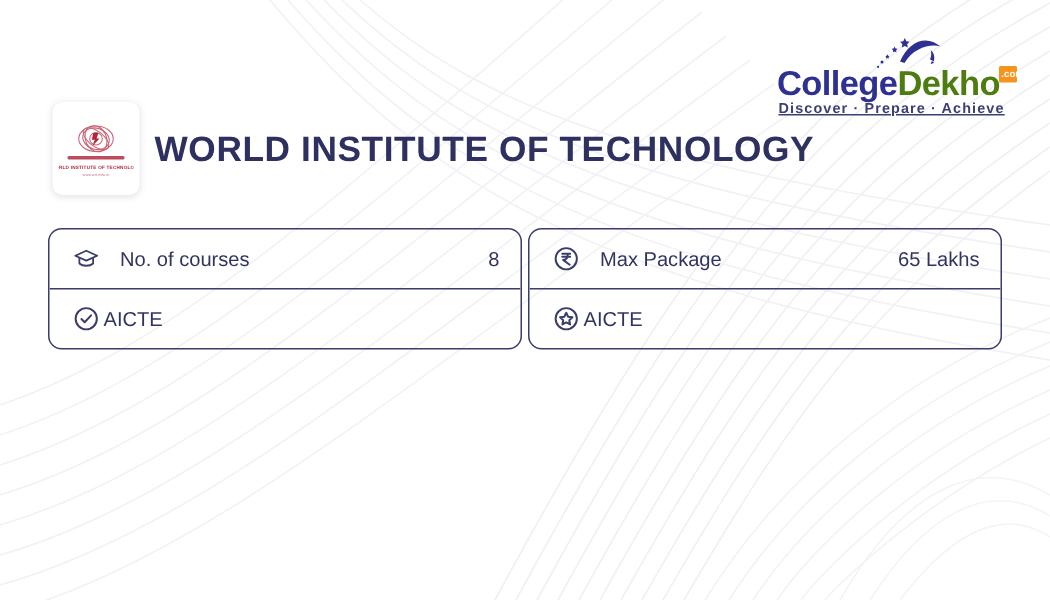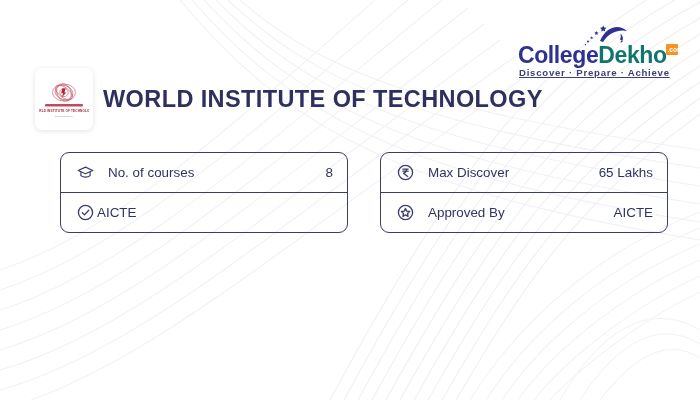--- a/index.html
+++ b/index.html
@@ -35,21 +35,21 @@
 
   
   .brand { position:absolute; right:22px; top:22px; width:160px; height:60px; }
   .brand-cap { position:absolute; right:48px; top:0px; }
   .brand-word {
     position:absolute; left:0; top:20px;
     font-size:23px; font-weight:bold; letter-spacing:-.4px;
     white-space:nowrap;
   }
   .bw-college { color:#2e3192;text-align:center; }
-  .bw-dekho { color:#0f766e; }
+  .bw-dekho { color:#4d7c0f; }
   .brand-dot {
     position:absolute; right:0px; top:22px;
     background:#f7941e; color:#ffffff;
     font-size:6.5px; font-weight:bold;
     line-height:7px; letter-spacing:0px;
     padding:2px 1.5px; border-radius:1px;
     text-align:center; width:12px;
   }
   .brand-tag {
     position:absolute; left:1px; top:45px;
@@ -61,21 +61,20 @@
   .info-table {
     position:absolute; left:32px; top:152px;
     width:636px;
     display:flex; gap:4px;
   }
   .info-col {
     flex:1 1 0;
     border:1.3px solid #3a3d6b;
     border-radius:9px;
     overflow:hidden;
-    margin-left:28px;
   }
   .info-row {
     display:flex; align-items:center;
     height:39.5px;
     padding:0 14px 0 12px;
     border-bottom:1.3px solid #3a3d6b;
   }
   .info-row:last-child { border-bottom:none; }
   .row-icon {
     width:24px; flex:0 0 24px;
@@ -212,30 +211,29 @@
 
     <div class="info-col">
 
       <div class="info-row">
         <span class="row-icon">
           <svg width="17" height="17" viewBox="0 0 18 18" fill="none" stroke="#3a3d6b" stroke-width="1.4" stroke-linejoin="round" stroke-linecap="round">
             <circle cx="9" cy="9" r="7.5"></circle>
             <path d="M6.2 5.4 L11.8 5.4 M6.2 7.6 L11.8 7.6 M10.0 5.4 C10.0 7.6 10.0 9.8 6.8 9.8 L11.4 13.2"></path>
           </svg>
         </span>
-        <span class="row-label">Max Discover</span>
+        <span class="row-label">Max Package</span>
         <span class="row-value">65 Lakhs</span>
       </div>
 
 
       <div class="info-row">
         <span class="row-icon">
           <svg width="17" height="17" viewBox="0 0 18 18" fill="none" stroke="#3a3d6b" stroke-width="1.4" stroke-linejoin="round" stroke-linecap="round">
             <circle cx="9" cy="9" r="7.5"></circle>
             <path d="M9 4.8 L10.35 7.55 L13.35 7.95 L11.15 10.05 L11.7 13.05 L9 11.6 L6.3 13.05 L6.85 10.05 L4.65 7.95 L7.65 7.55 Z"></path>
           </svg>
         </span>
-        <span class="row-label">Approved By</span>
         <span class="row-value">AICTE</span>
       </div>
     </div>
   </div>
 </div>
 
 </body></html>

